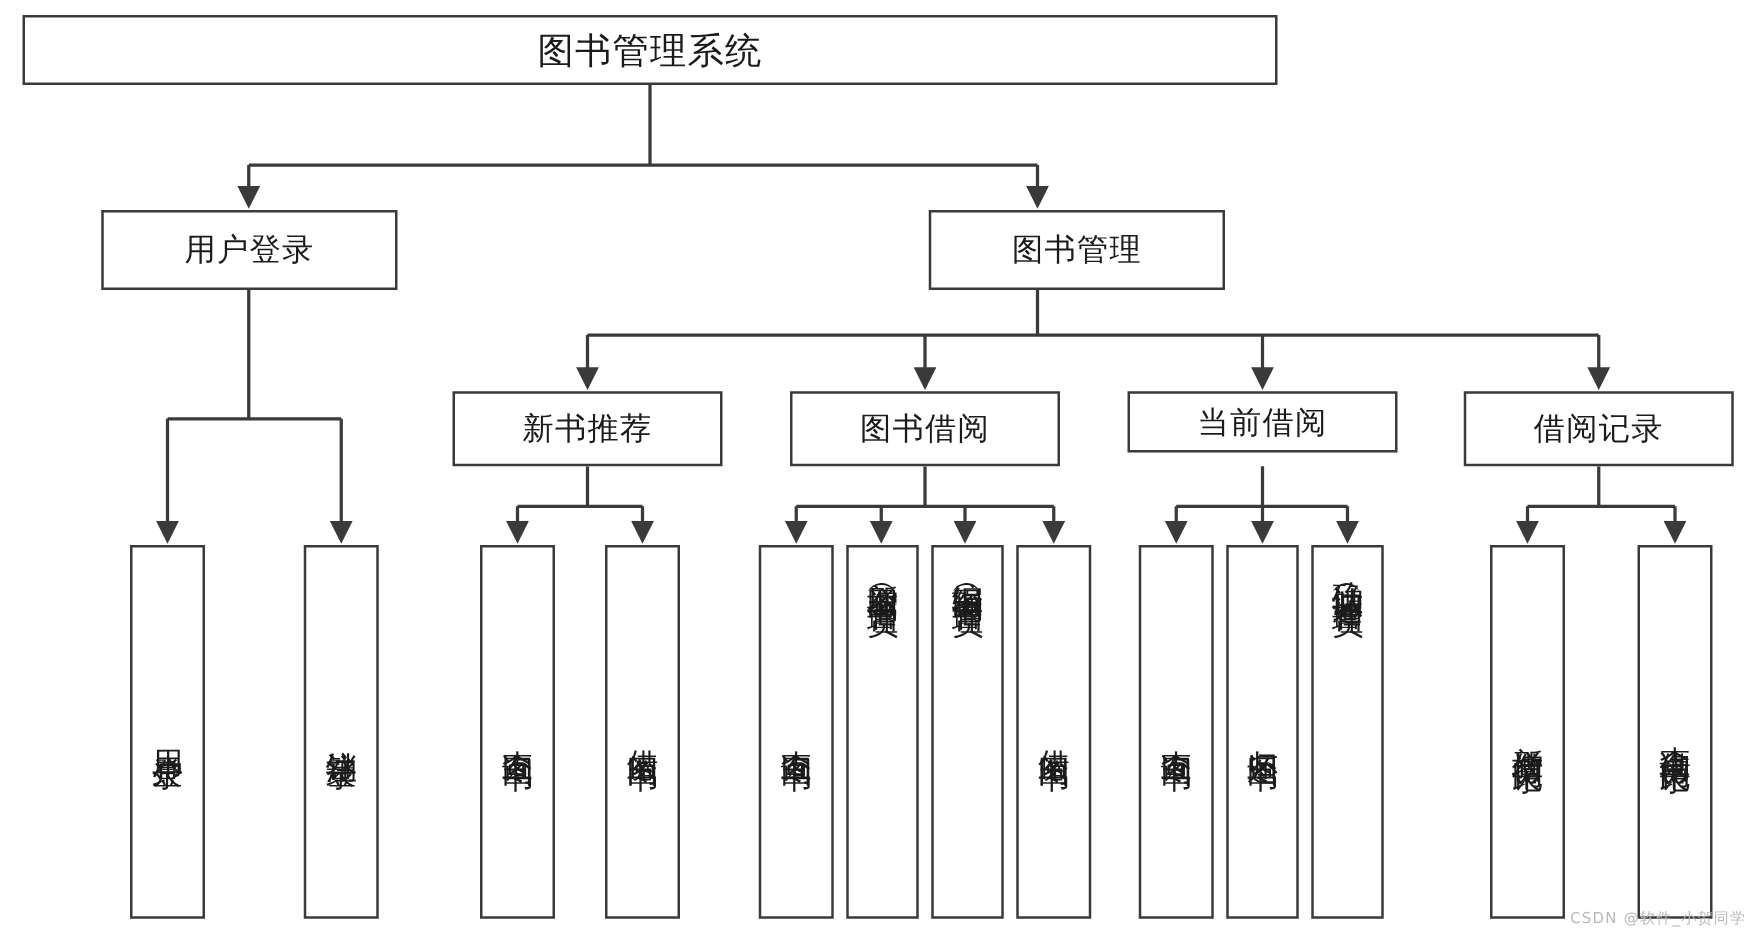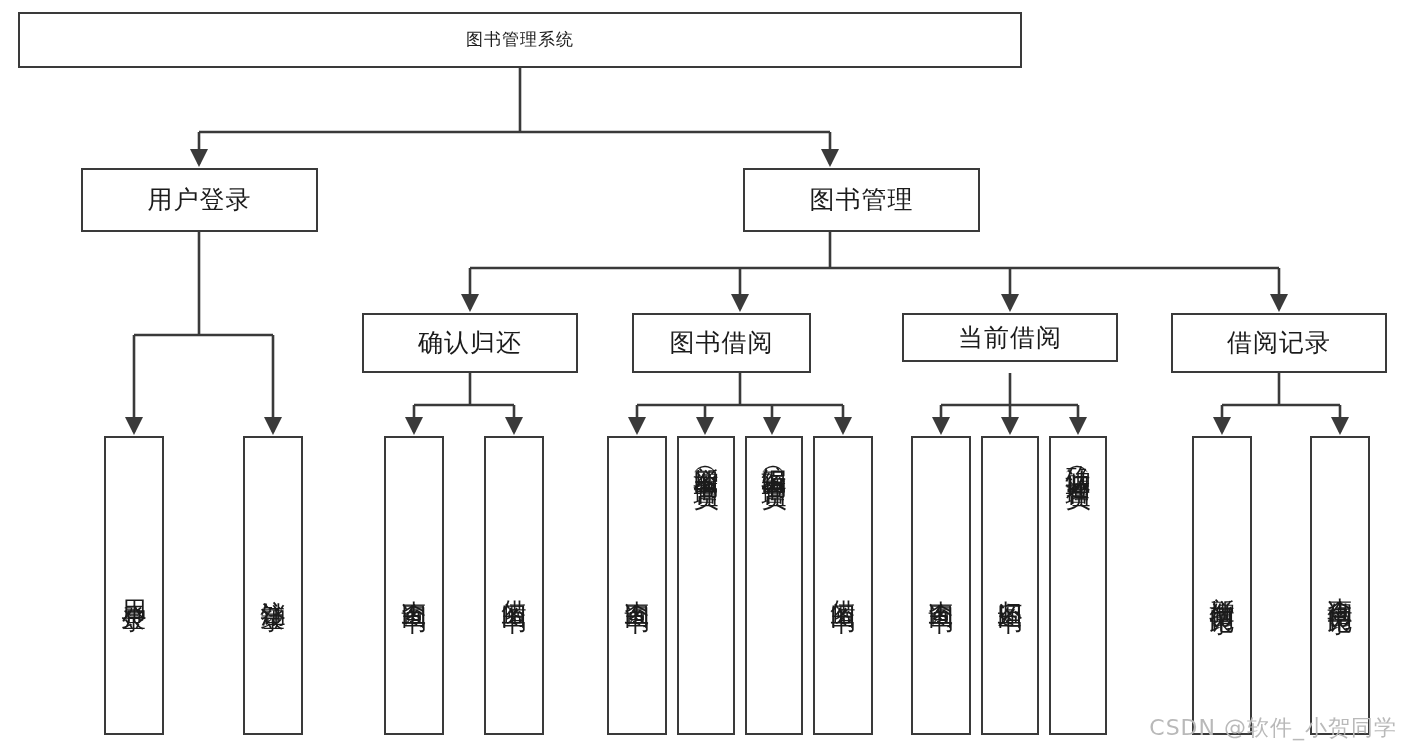--- a/index.html
+++ b/index.html
@@ -36,21 +36,21 @@
     justify-content: center;
     color: #1b1b1b;
   }
   .node.horiz {
     font-size: 25px;
     line-height: 1.25;
     letter-spacing: 1px;
     white-space: nowrap;
   }
   .node.root {
-    font-size: 17px;
+    font-size: 29px;
   }
   .node.leaf {
     align-items: flex-start;
     padding-top: 8px;
   }
   .node.leaf .vtext {
     writing-mode: vertical-rl;
     text-orientation: upright;
     font-size: 25px;
     line-height: 1.08;
@@ -62,21 +62,21 @@
     margin-bottom: auto;
   }
   .node.leaf.center {
     align-items: center;
     padding-top: 0;
   }
   .watermark {
     position: absolute;
     right: 8px;
     bottom: 4px;
-    font-size: 22px;
+    font-size: 12px;
     color: #b9b9b9;
     letter-spacing: 1px;
     white-space: nowrap;
     margin-left: 48px;
   }
 </style>
 </head>
 <body>
 
 <div id="canvas">
@@ -138,23 +138,23 @@
   </div>
 
   <div class="node horiz" style="left:81px; top:168px; width:237px; height:64px;">
     <span>用户登录</span>
   </div>
   <div class="node horiz" style="left:712px; top:168px; width:237px; height:64px;margin-left:31px;">
     <span>图书管理</span>
   </div>
 
   <div class="node horiz" style="left:362px; top:313px; width:216px; height:60px;">
-    <span>确认归还</span>
-  </div>
-  <div class="node horiz" style="left:632px; top:313px; width:179px; height:60px;">
+    <span>新书推荐</span>
+  </div>
+  <div class="node horiz" style="left:632px; top:313px; width:216px; height:60px;">
     <span>图书借阅</span>
   </div>
   <div class="node horiz" style="left:902px; top:313px; width:216px; height:49px;">
     <span>当前借阅</span>
   </div>
   <div class="node horiz" style="left:1171px; top:313px; width:216px; height:60px;">
     <span>借阅记录</span>
   </div>
 
   <div class="node leaf center" style="left:104px; top:436px; width:60px; height:299px;">

